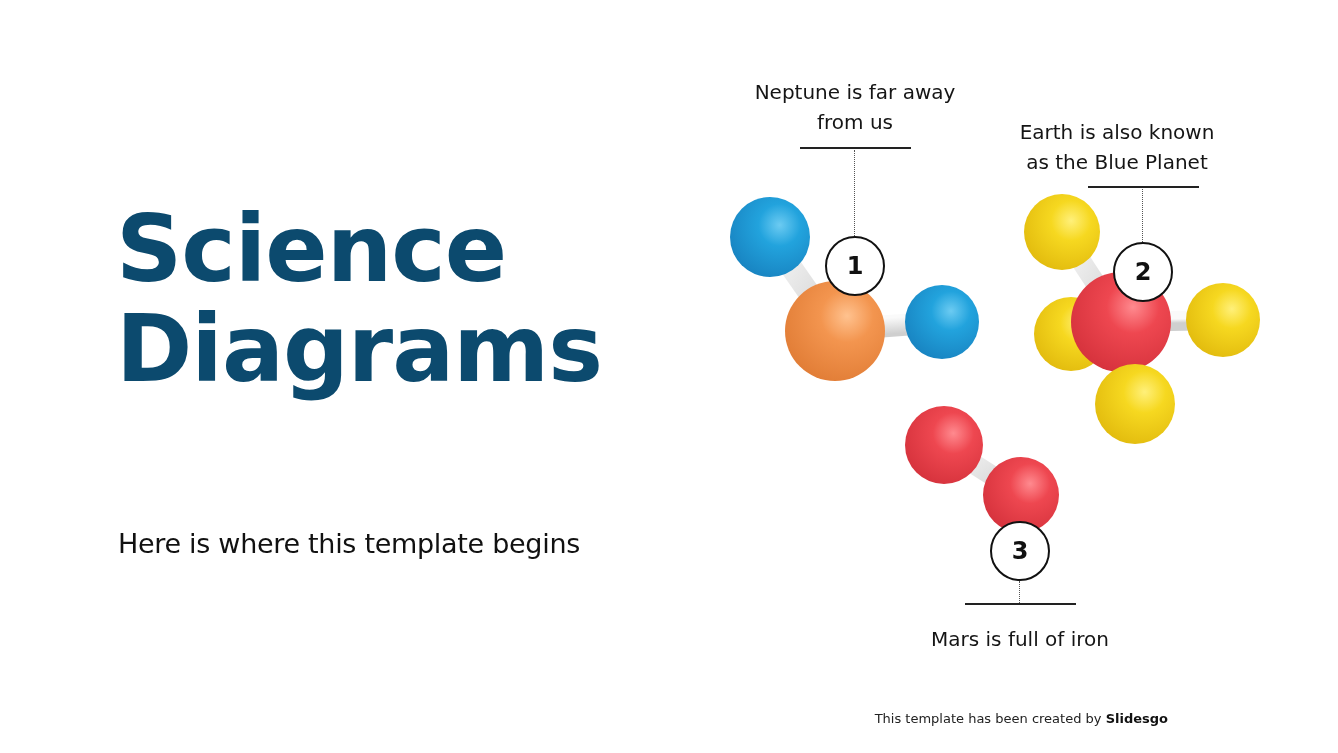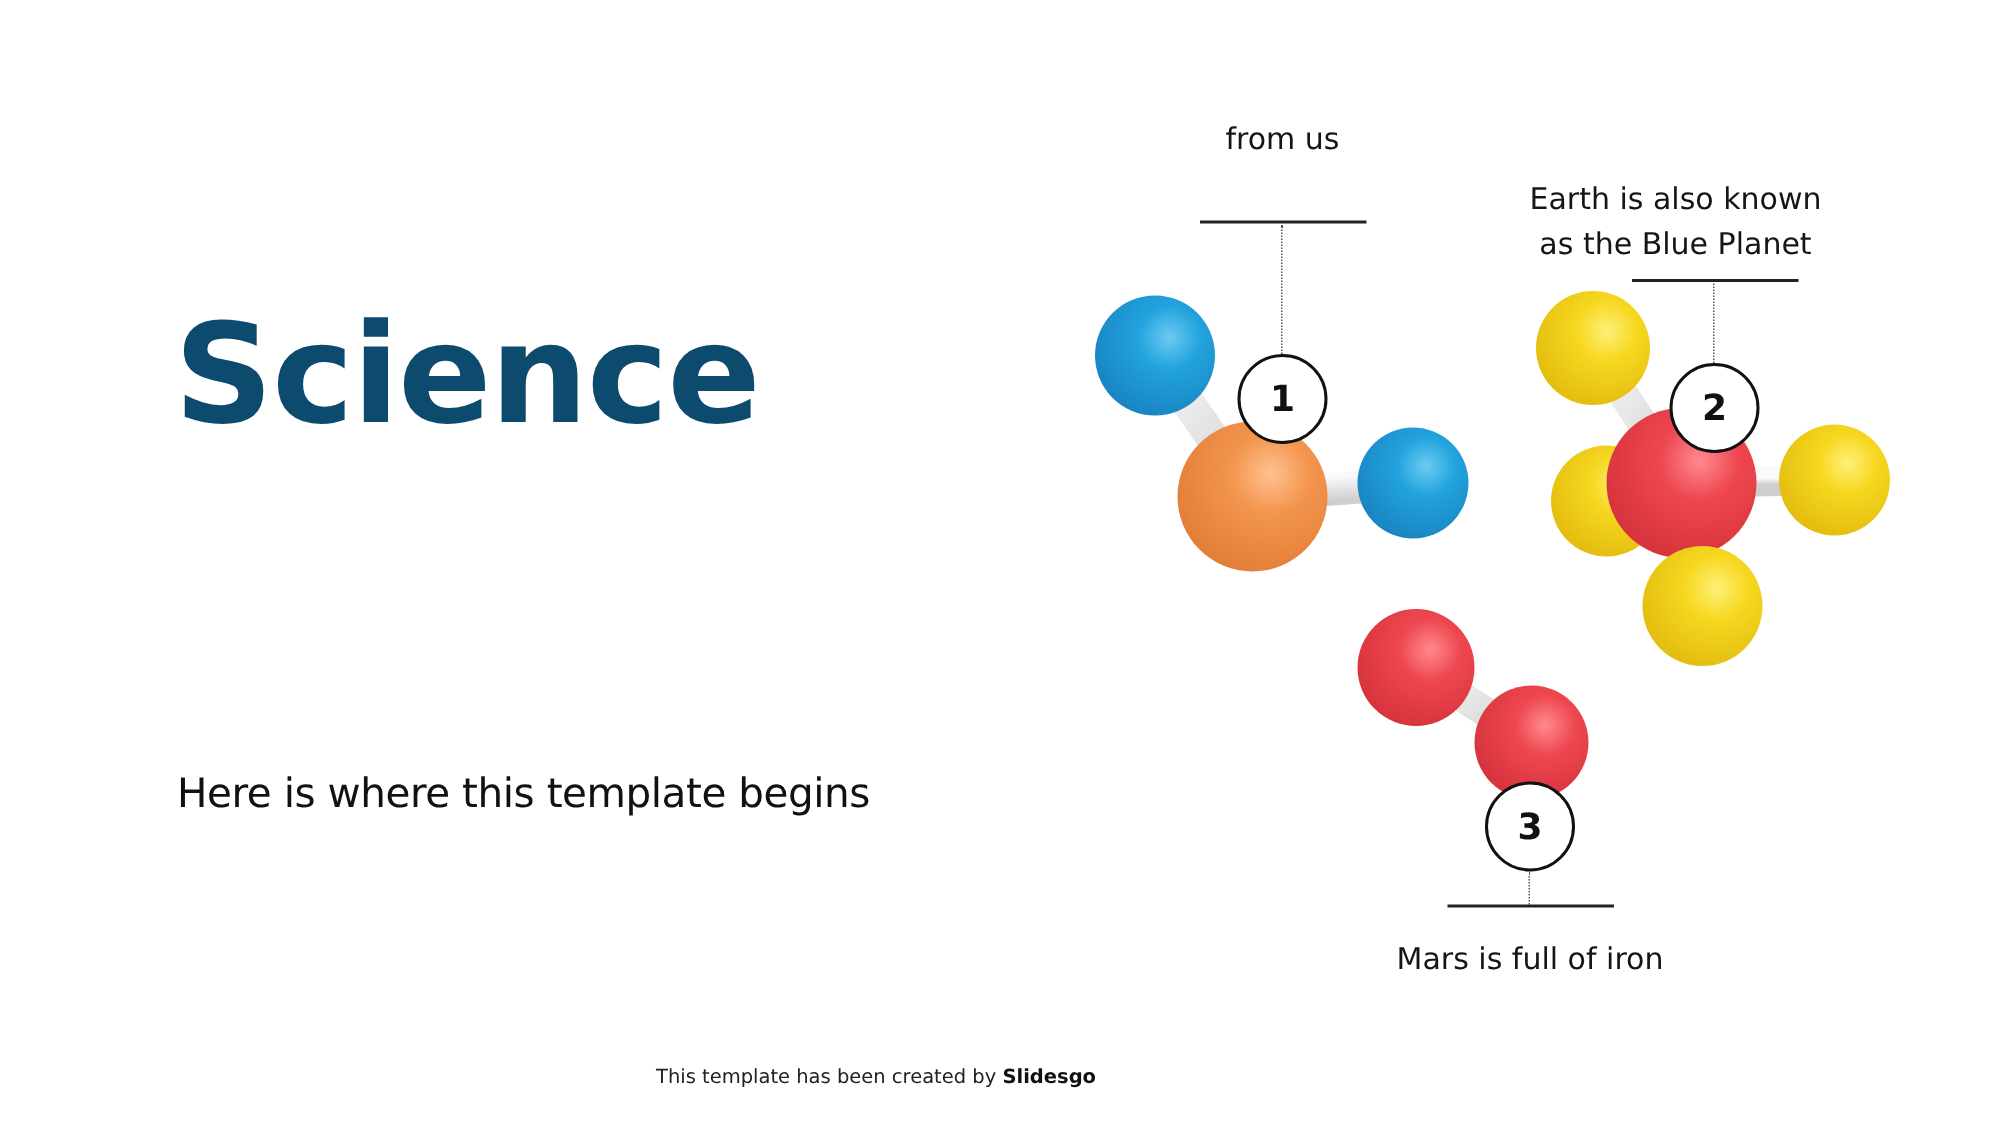--- a/index.html
+++ b/index.html
@@ -3,43 +3,44 @@
 <meta charset="utf-8">
 <style>
   html, body { margin: 0; padding: 0; background: #ffffff; }
   body { width: 1338px; height: 753px; position: relative; overflow: hidden;
          font-family: "Liberation Sans", "DejaVu Sans", sans-serif; color: #000; }
   .slide { position: absolute; left: 0; top: 0; width: 1338px; height: 753px; background: #fff; }
   .title { position: absolute; left: 116px; top: 200px; margin: 0;
            font-family: "DejaVu Sans", sans-serif; font-weight: bold;
            font-size: 92px; line-height: 100px; letter-spacing: -1px; color: #0c4a6e; }
   .title span { display: block; }
-  .subtitle { position: absolute; left: 118px; top: 514px; font-family: "DejaVu Sans", sans-serif;
+  .subtitle { position: absolute; left: 118px; top: 528px; font-family: "DejaVu Sans", sans-serif;
               font-size: 27px; color: #111; white-space: nowrap; letter-spacing: -0.3px; }
   .label { position: absolute; width: 300px; text-align: center; font-family: "DejaVu Sans", sans-serif;
            font-size: 20px; line-height: 30px; color: #151515; }
   .underline { position: absolute; height: 2px; background: #222; }
   .dotted { position: absolute; width: 0; border-left: 1.5px dotted #555; }
   .num-circle { position: absolute; width: 60px; height: 60px; border-radius: 50%;
                 border: 2px solid #111; background: #fff; box-sizing: border-box;
                 display: flex; align-items: center; justify-content: center;
                 font-family: "DejaVu Sans", sans-serif; font-weight: bold; font-size: 24px; color: #111;
                 z-index: 5; }
   .mol { position: absolute; left: 0; top: 0; }
-  .footer { position: absolute; left: 0; width: 1168px; top: 711px; text-align: center;
+  .footer { position: absolute; left: 0; width: 1168px; top: 711px; text-align: right;
             font-family: "DejaVu Sans", sans-serif; font-size: 13px; color: #222; }
   .footer b { font-weight: bold; color: #111; }
 </style>
 </head>
 <body>
 
 <div class="slide">
 
   <h1 class="title">
     <span>Science</span>
+    <span>Diagrams</span>
   </h1>
 
   <div class="subtitle">Here is where this template begins</div>
 
   <svg class="mol" width="1338" height="753" viewBox="0 0 1338 753">
     <defs>
       <radialGradient id="gBlue" cx="0.62" cy="0.35" r="0.75">
         <stop offset="0" stop-color="#6CCBF2"></stop>
         <stop offset="0.35" stop-color="#22A3DD"></stop>
         <stop offset="1" stop-color="#1780BE"></stop>
@@ -85,20 +86,21 @@
     </g>
 
     <g>
       <line x1="944" y1="445" x2="1021" y2="494" stroke="url(#gBond)" stroke-width="20"></line>
       <circle cx="944" cy="445" r="39" fill="url(#gRed)"></circle>
       <circle cx="1021" cy="495" r="38" fill="url(#gRed)"></circle>
     </g>
   </svg>
 
   <div class="label" style="left:705px; top:77px;">
+    <div>Neptune is far away</div>
     <div>from us</div>
   </div>
   <div class="underline" style="left:800px; top:147px; width:111px;"></div>
   <div class="dotted" style="left:854px; top:150px; height:86px;"></div>
   <div class="num-circle" style="left:825px; top:236px;">1</div>
 
   <div class="label" style="left:967px; top:117px;">
     <div>Earth is also known</div>
     <div>as the Blue Planet</div>
   </div>

